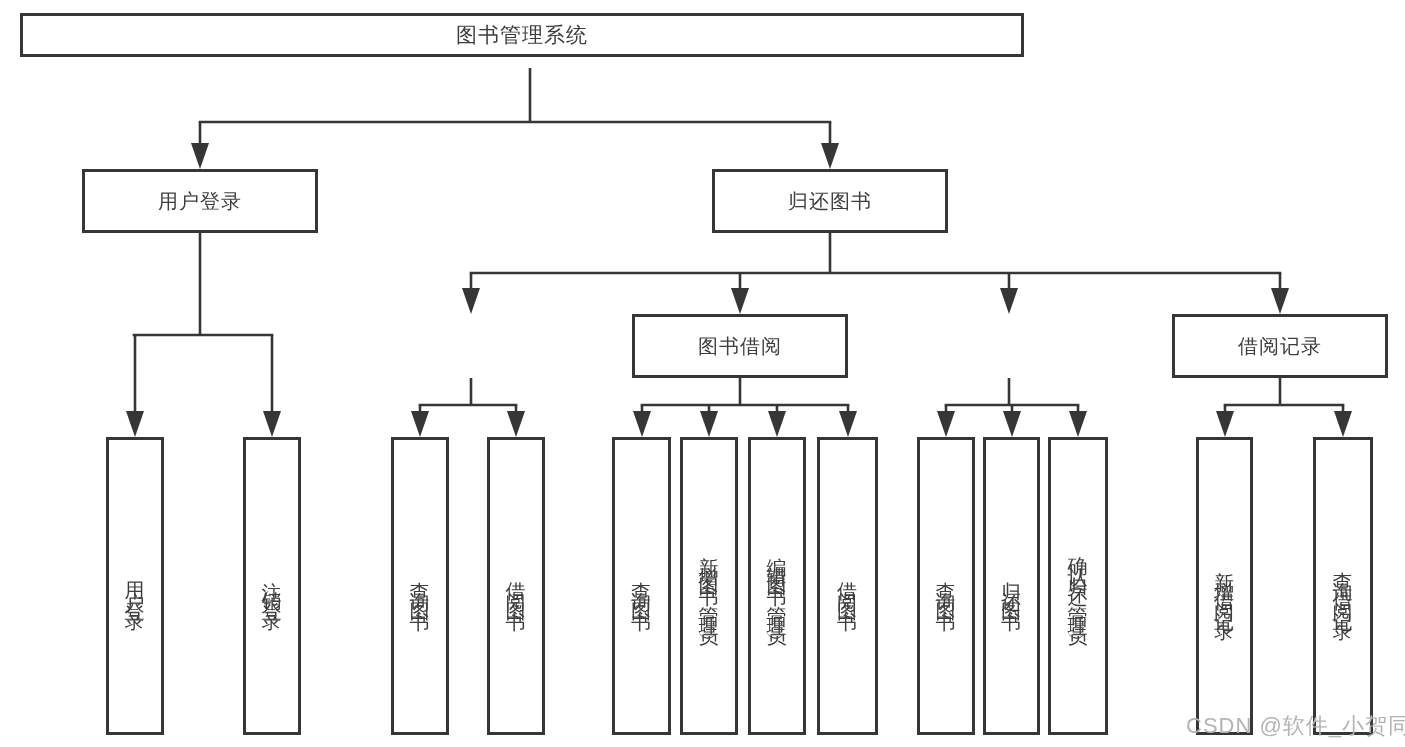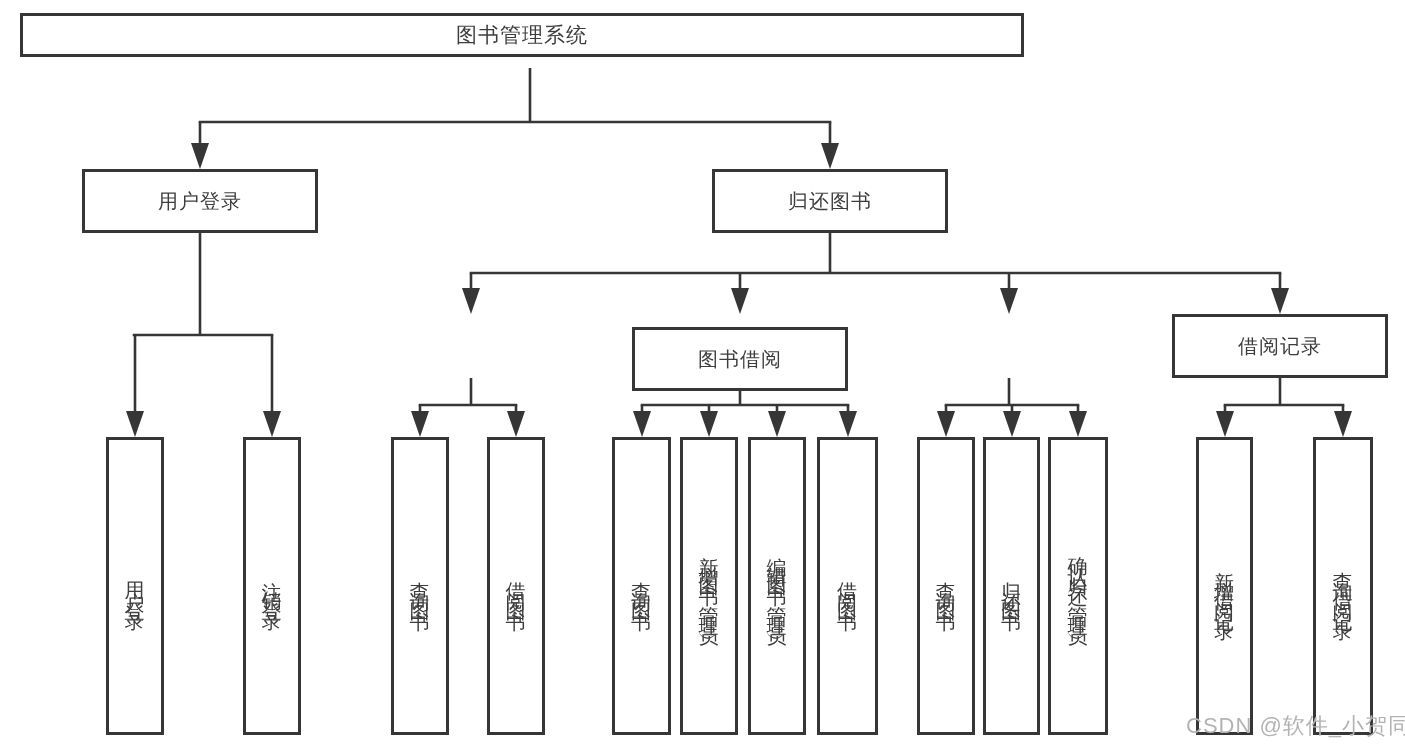--- a/index.html
+++ b/index.html
@@ -111,21 +111,21 @@
     <span>图书管理系统</span>
   </div>
 
   <div class="box hbox" style="left:82px;top:169px;width:236px;height:64px;">
     <span>用户登录</span>
   </div>
   <div class="box hbox" style="left:712px;top:169px;width:236px;height:64px;">
     <span>归还图书</span>
   </div>
 
-  <div class="box hbox" style="left:632px;top:314px;width:216px;height:64px;margin-top:13px;">
+  <div class="box hbox" style="left:632px;top:314px;width:216px;height:64px;">
     <span>图书借阅</span>
   </div>
   <div class="box hbox" style="left:1172px;top:314px;width:216px;height:64px;">
     <span>借阅记录</span>
   </div>
 
   <div class="box vbox" style="left:106px;top:437px;width:58px;height:298px;">
     <span class="vlabel">用户登录</span>
   </div>
   <div class="box vbox" style="left:243px;top:437px;width:58px;height:298px;">

